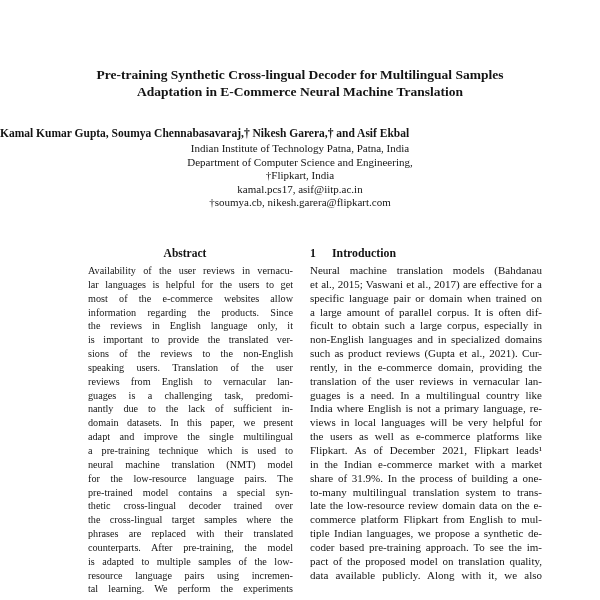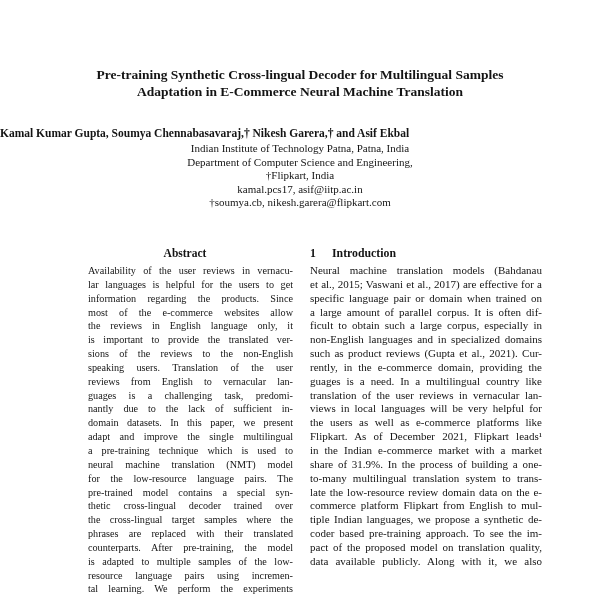--- a/index.html
+++ b/index.html
@@ -93,22 +93,22 @@
       <div class="tline">†Flipkart, India</div>
       <div class="tline">kamal.pcs17, asif@iitp.ac.in</div>
       <div class="tline">†soumya.cb, nikesh.garera@flipkart.com</div>
     </div>
 
   <div class="abstract-heading">Abstract</div>
 
   <div class="abstract-body">
       <div class="tline">Availability of the user reviews in vernacu-</div>
       <div class="tline">lar languages is helpful for the users to get</div>
+      <div class="tline">most of the e-commerce websites allow</div>
       <div class="tline">information regarding the products. Since</div>
-      <div class="tline">most of the e-commerce websites allow</div>
       <div class="tline">the reviews in English language only, it</div>
       <div class="tline">is important to provide the translated ver-</div>
       <div class="tline">sions of the reviews to the non-English</div>
       <div class="tline">speaking users. Translation of the user</div>
       <div class="tline">reviews from English to vernacular lan-</div>
       <div class="tline">guages is a challenging task, predomi-</div>
       <div class="tline">nantly due to the lack of sufficient in-</div>
       <div class="tline">domain datasets. In this paper, we present</div>
       <div class="tline">adapt and improve the single multilingual</div>
       <div class="tline">a pre-training technique which is used to</div>
@@ -130,22 +130,23 @@
 
   <div class="intro-body">
       <div class="tline">Neural machine translation models (Bahdanau</div>
       <div class="tline">et al., 2015; Vaswani et al., 2017) are effective for a</div>
       <div class="tline">specific language pair or domain when trained on</div>
       <div class="tline">a large amount of parallel corpus. It is often dif-</div>
       <div class="tline">ficult to obtain such a large corpus, especially in</div>
       <div class="tline">non-English languages and in specialized domains</div>
       <div class="tline">such as product reviews (Gupta et al., 2021). Cur-</div>
       <div class="tline">rently, in the e-commerce domain, providing the</div>
+      <div class="tline">translation of the user reviews in vernacular lan-</div>
       <div class="tline">guages is a need. In a multilingual country like</div>
-      <div class="tline">translation of the user reviews in vernacular lan-</div>
+      <div class="tline">India where English is not a primary language, re-</div>
       <div class="tline">views in local languages will be very helpful for</div>
       <div class="tline">the users as well as e-commerce platforms like</div>
       <div class="tline">Flipkart. As of December 2021, Flipkart leads¹</div>
       <div class="tline">in the Indian e-commerce market with a market</div>
       <div class="tline">share of 31.9%. In the process of building a one-</div>
       <div class="tline">to-many multilingual translation system to trans-</div>
       <div class="tline">late the low-resource review domain data on the e-</div>
       <div class="tline">commerce platform Flipkart from English to mul-</div>
       <div class="tline">tiple Indian languages, we propose a synthetic de-</div>
       <div class="tline">coder based pre-training approach. To see the im-</div>

